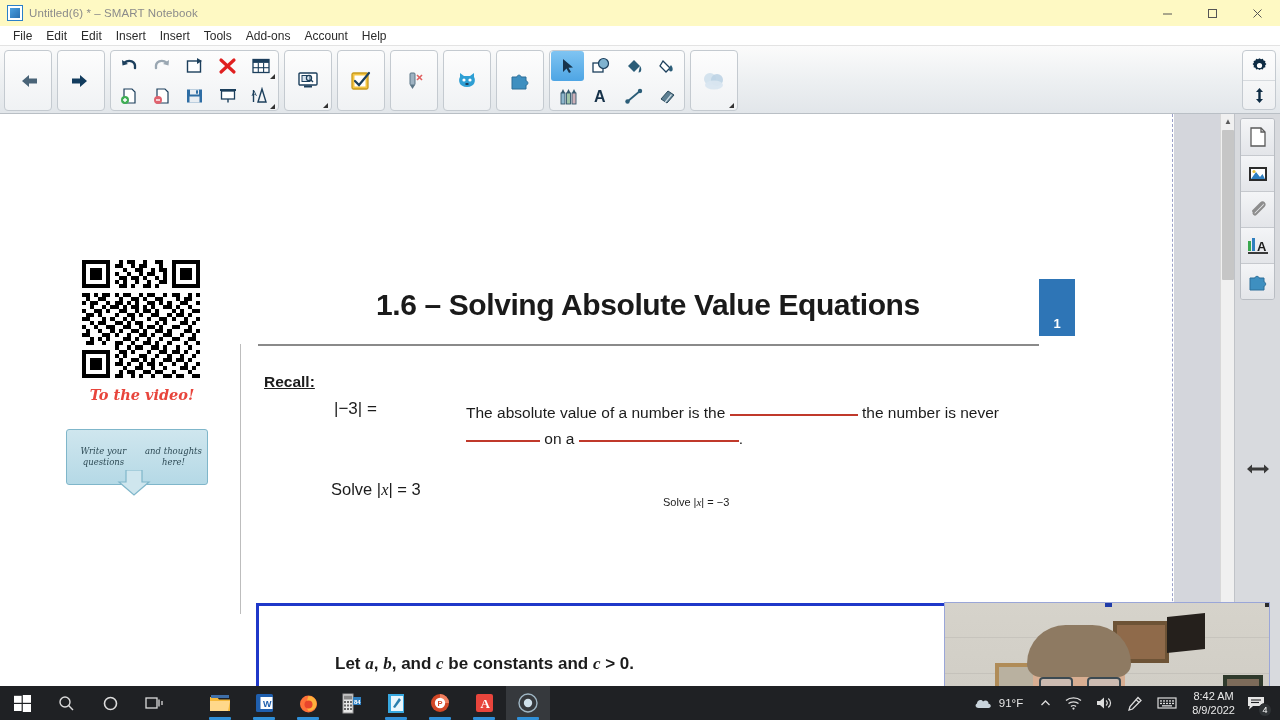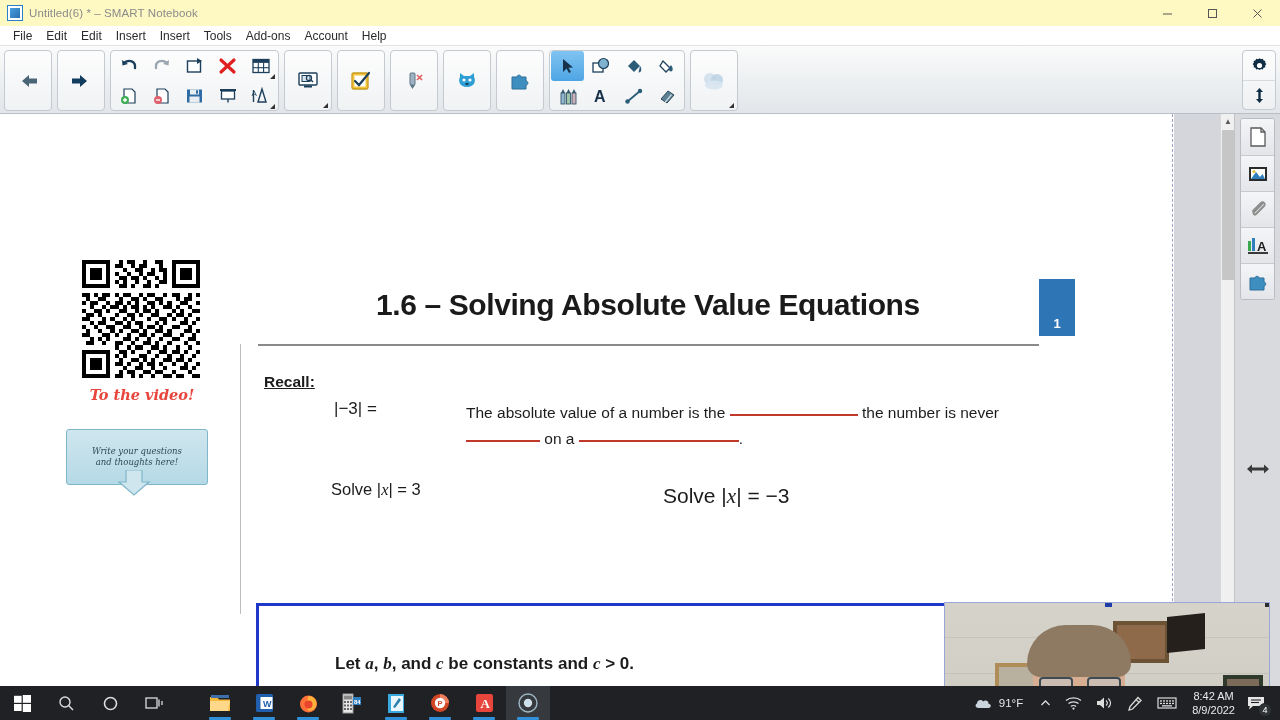--- a/index.html
+++ b/index.html
@@ -137,21 +137,21 @@
   .qr svg { display: block; }
   .video-label {
     position: absolute; left: 82px; top: 272px; width: 120px;
     text-align: center; color: #e8453c; font-size: 14.5px;
     font-family: "DejaVu Serif", serif; font-style: italic; font-weight: bold;
   }
   .bubble {
     position: absolute; left: 66px; top: 315px; width: 142px; height: 56px;
     background: linear-gradient(180deg,#cfe6ee 0%, #b5d9e6 100%);
     border: 1px solid #7fb6ca; border-radius: 3px;
-    display: flex; flex-direction: column; align-items: center; justify-content: center;
+    display: flex; flex-direction: row; align-items: center; justify-content: center;
     color: #2d4a55; font-size: 8.5px; line-height: 11px; text-align: center;
     font-family: "DejaVu Serif", serif; font-style: italic;
   }
   .bubble-arrow {
     position: absolute; left: 116px; top: 356px; width: 40px; height: 26px;
   }
 
   .title-wrap {
     position: absolute; left: 240px; top: 170px; width: 835px; height: 62px;
   }
@@ -183,21 +183,21 @@
     position: absolute; left: 334px; top: 285px; font-size: 17px; color: #1c1c1c;
   }
   .para {
     position: absolute; left: 466px; top: 286px; width: 590px;
     font-size: 15.5px; line-height: 26px; color: #1c1c1c;
   }
   .blank {
     display: inline-block; border-bottom: 2px solid #c0392b; vertical-align: 2px;
   }
   .solve-a { position: absolute; left: 331px; top: 366px; font-size: 16.5px; }
-  .solve-b { position: absolute; left: 663px; top: 370px; font-size: 21px; }
+  .solve-b { position: absolute; left: 663px; top: 382px; font-size: 11px; }
   .mi { font-family: "Liberation Serif", serif; font-style: italic; }
   .never {
     position: absolute; left: 264px; top: 447px; font-size: 15.5px;
   }
 
   .bluebox {
     position: absolute; left: 256px; top: 489px; width: 916px; height: 186px;
     border: 3px solid #1f38c9; border-top-width: 3px; border-bottom: none;
     background: #ffffff;
   }

